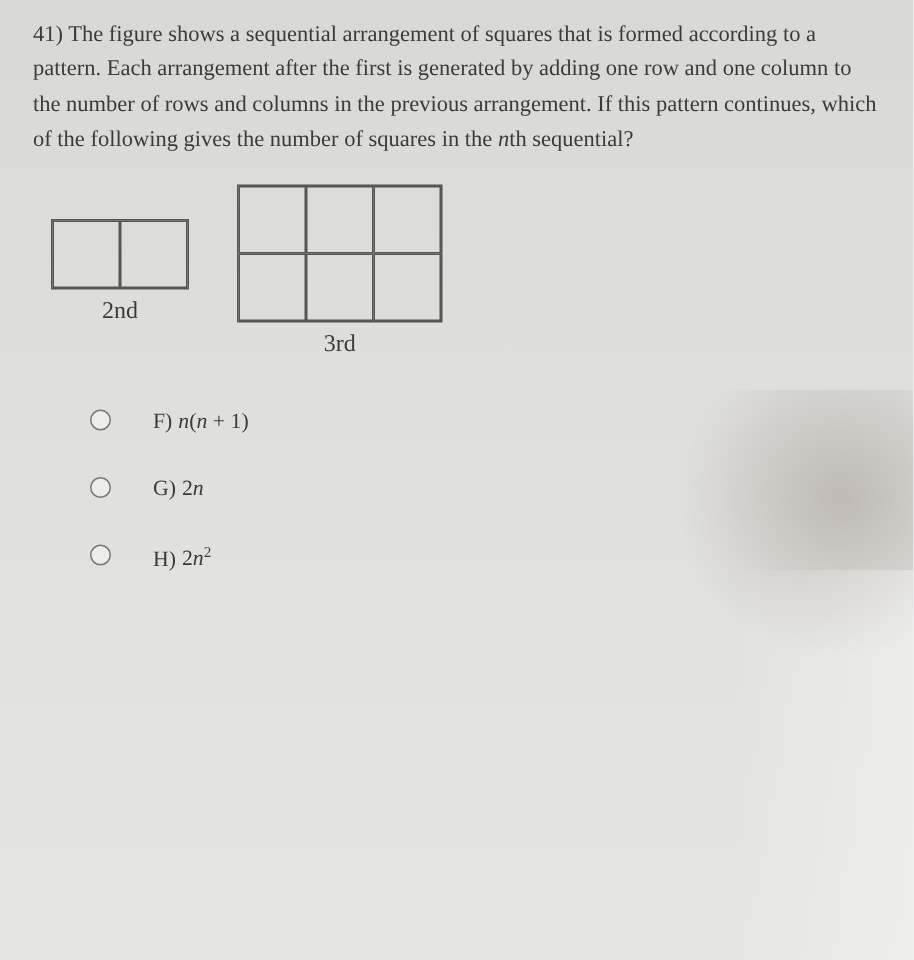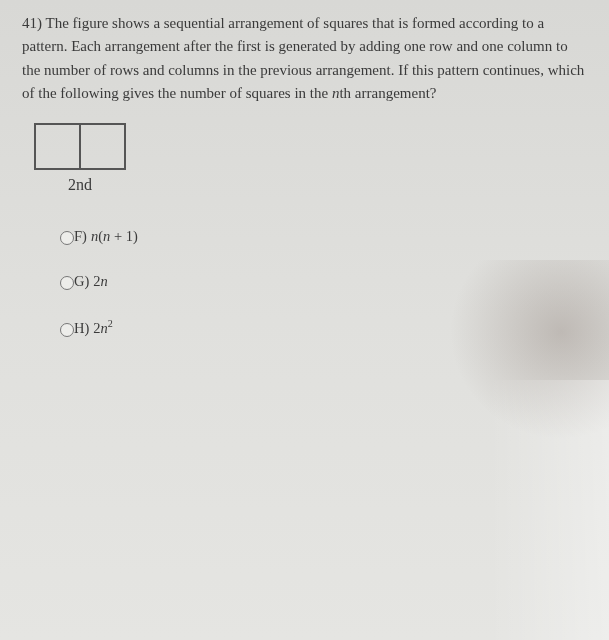--- a/index.html
+++ b/index.html
@@ -46,22 +46,22 @@
       margin-top: 6px;
       font-size: 16px;
       font-family: 'Times New Roman', serif;
     }
     .options {
       margin-top: 34px;
       margin-left: 38px;
     }
     .option {
       display: flex;
-      align-items: flex-end;
-      gap: 0;
+      align-items: flex-start;
+      gap: 28px;
       margin-bottom: 28px;
       font-size: 14.5px;
       cursor: pointer;
     }
     .radio {
       width: 14px;
       height: 14px;
       border: 1.5px solid #777;
       border-radius: 50%;
       background: #ededea;
@@ -86,30 +86,41 @@
       height: 260px;
       background: linear-gradient(to left, rgba(255,255,255,0.35), rgba(255,255,255,0));
       pointer-events: none;
     }
   </style>
 </head>
 <body>
 
 <div class="question-text">
   <span class="qnum">41)</span>
-  <span>The figure shows a sequential arrangement of squares that is formed according to a pattern. Each arrangement after the first is generated by adding one row and one column to the number of rows and columns in the previous arrangement. If this pattern continues, which of the following gives the number of squares in the </span><span class="italic">n</span><span>th arrangement?</span>
+  <span>The figure shows a sequential arrangement of squares that is formed according to a pattern. Each arrangement after the first is generated by adding one row and one column to the number of rows and columns in the previous arrangement. If this pattern continues, which of the following gives the number of squares in the </span><span class="italic">n</span><span>th sequential?</span>
 </div>
 
 <div class="figures-row">
   <div class="figure-block">
     <div class="grid grid-2">
       <div class="cell"></div>
       <div class="cell"></div>
     </div>
     <div class="fig-label">2nd</div>
+  </div>
+  <div class="figure-block">
+    <div class="grid grid-3">
+      <div class="cell"></div>
+        <div class="cell"></div>
+        <div class="cell"></div>
+      <div class="cell"></div>
+        <div class="cell"></div>
+        <div class="cell"></div>
+    </div>
+    <div class="fig-label">3rd</div>
   </div>
 </div>
 
 <div class="options">
   <div class="option">
     <div class="radio"></div>
     <div class="opt-text">
       <span class="letter">F)</span><span class="italic">n</span>(<span class="italic">n</span> + 1)
     </div>
   </div>

